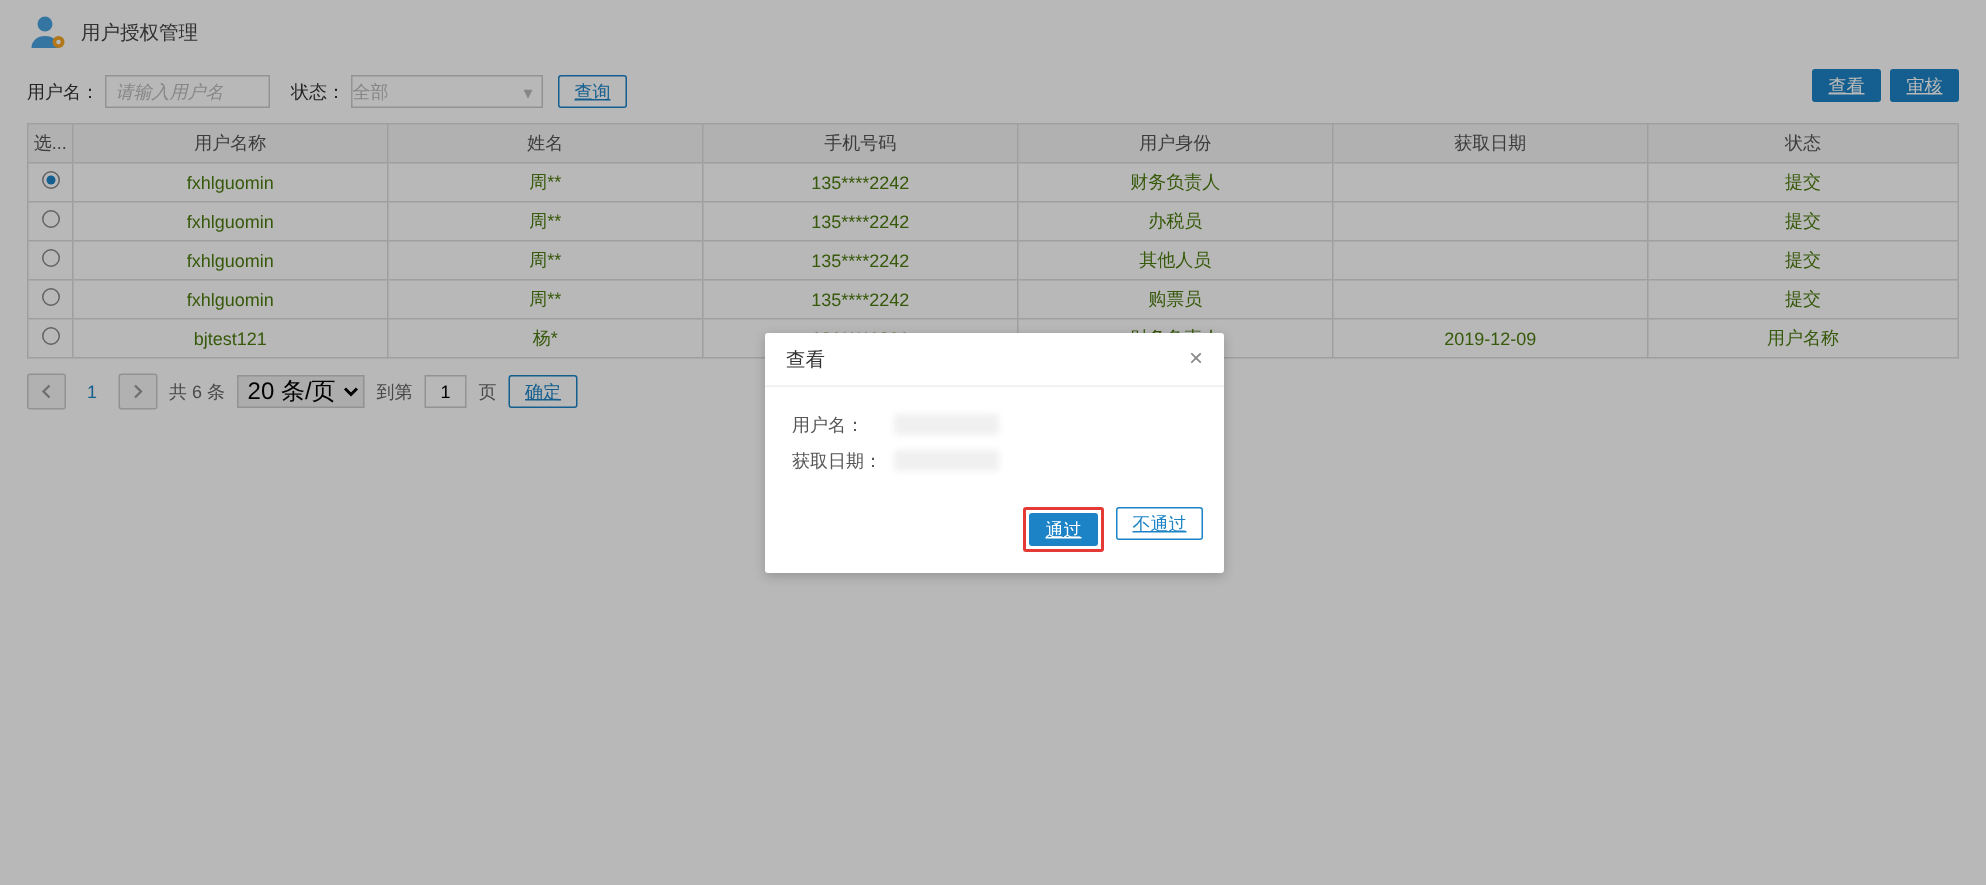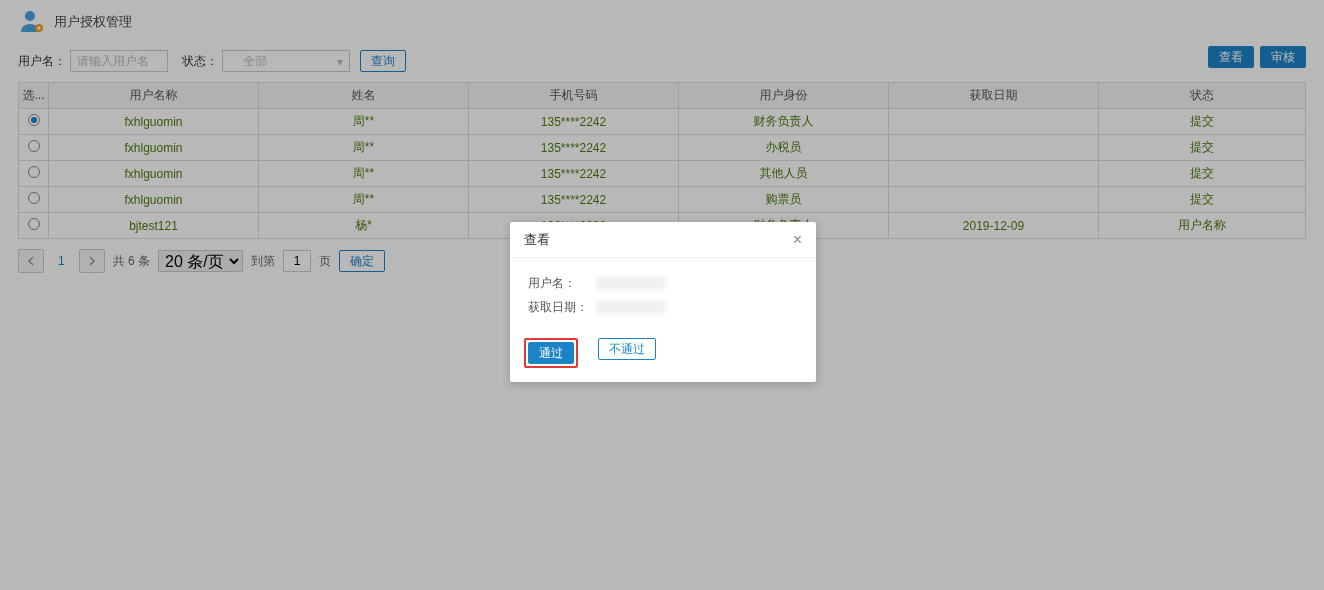--- a/index.html
+++ b/index.html
@@ -5,26 +5,26 @@
     * { margin: 0; padding: 0; box-sizing: border-box; }
     body { font-family: "Microsoft YaHei", Arial, sans-serif; font-size: 12px; background: #fff; color: #333; width: 1324px; height: 590px; overflow: hidden; position: relative; }
     .overlay { position: absolute; inset: 0; background: rgba(0,0,0,0.28); z-index: 50; }
     .page { padding: 0 18px; }
     .header { display: flex; align-items: center; padding: 8px 0 10px 0; }
     .header-icon { width: 28px; height: 28px; margin-right: 8px; position: relative; }
     .header-icon svg { width: 28px; height: 28px; }
     .page-title { font-size: 13px; color: #444; font-weight: 400; }
     .toolbar { display: flex; align-items: center; padding: 4px 0 10px 0; position: relative; }
     .toolbar-label { color: #333; margin-right: 4px; }
-    .toolbar input.text-input { height: 22px; border: 1px solid #ccc; padding: 0 6px; font-size: 12px; color: #333; width: 98px; }
+    .toolbar input.text-input { height: 22px; border: 1px solid #ccc; padding: 0 6px; font-size: 12px; color: #333; width: 110px; font-style: italic; }
     .toolbar input.text-input::placeholder { color: #bbb; }
     .toolbar .sep { width: 14px; }
-    .select-wrap { position: relative; display: inline-flex; align-items: center; height: 22px; border: 1px solid #ccc; width: 128px; padding: 0 20px; color: #bbb; background: #fff; }
+    .select-wrap { position: relative; display: inline-flex; align-items: center; height: 22px; border: 1px solid #ccc; width: 128px; padding: 0 0; color: #bbb; background: #fff; }
     .select-wrap .caret { position: absolute; right: 6px; top: 4px; }
-    .btn { height: 22px; display: inline-flex; align-items: center; justify-content: center; padding: 0 10px; font-size: 12px; border-radius: 2px; cursor: pointer; border: 1px solid; background: #fff; }
+    .btn { height: 22px; display: inline-flex; align-items: center; justify-content: center; padding: 0 10px; font-size: 12px; border-radius: 2px; cursor: pointer; border: 1px solid; background: #fff; text-decoration: underline; }
     .btn-primary-outline { color: #1c84c6; border-color: #1c84c6; }
     .btn-primary { background: #1c84c6; color: #fff; border-color: #1c84c6; }
     .search-btn { margin-left: 10px; }
     .toolbar-right { position: absolute; right: 0; top: 0; display: flex; gap: 6px; }
     table.data-table { width: 100%; border-collapse: collapse; table-layout: fixed; }
     table.data-table th, table.data-table td { border: 1px solid #ddd; text-align: center; font-weight: 400; padding: 4px 0; height: 22px; font-size: 12px; color: #4d7c0f; }
     table.data-table th { background: #f5f5f5; color: #555; }
     .col-sel { width: 30px; }
     .radio { width: 12px; height: 12px; border: 1px solid #888; border-radius: 50%; display: inline-block; position: relative; background: #fff; }
     .radio.selected::after { content: ''; width: 6px; height: 6px; background: #1c84c6; border-radius: 50%; position: absolute; top: 2px; left: 2px; }
@@ -34,21 +34,21 @@
     .pager select { height: 22px; border: 1px solid #ccc; font-size: 16px; padding: 0 2px; }
     .pager .goto-input { width: 28px; height: 22px; border: 1px solid #ccc; text-align: center; font-size: 12px; }
     .modal { position: absolute; z-index: 100; top: 222px; left: 510px; width: 306px; background: #fff; border-radius: 2px; box-shadow: 0 2px 8px rgba(0,0,0,0.2); }
     .modal-header { height: 36px; display: flex; align-items: center; justify-content: space-between; padding: 0 14px; border-bottom: 1px solid #eee; font-size: 13px; color: #333; }
     .modal-close { font-size: 16px; color: #888; cursor: pointer; line-height: 1; }
     .modal-body { padding: 14px 18px 8px 18px; }
     .field-row { display: flex; align-items: center; height: 22px; font-size: 12px; color: #555; margin-bottom: 2px; }
     .field-row .fl { width: 68px; }
     .field-row .fv { width: 70px; height: 14px; background: #f0f0f0; filter: blur(2px); border-radius: 2px; }
     .field-row .fv.wide { width: 90px; }
-    .modal-footer { display: flex; gap: 20px; padding: 10px 14px 14px 14px; }
+    .modal-footer { display: flex; justify-content: flex-end; gap: 8px; padding: 10px 14px 14px 14px; }
     .highlight { border: 2px solid #e53935; padding: 2px; border-radius: 2px; }
   </style>
 </head>
 <body>
 
 <div class="page">
   <div class="header">
     <span class="header-icon">
       <svg viewBox="0 0 28 28">
           <circle cx="12" cy="8" r="5" fill="#4aa3df"></circle>

